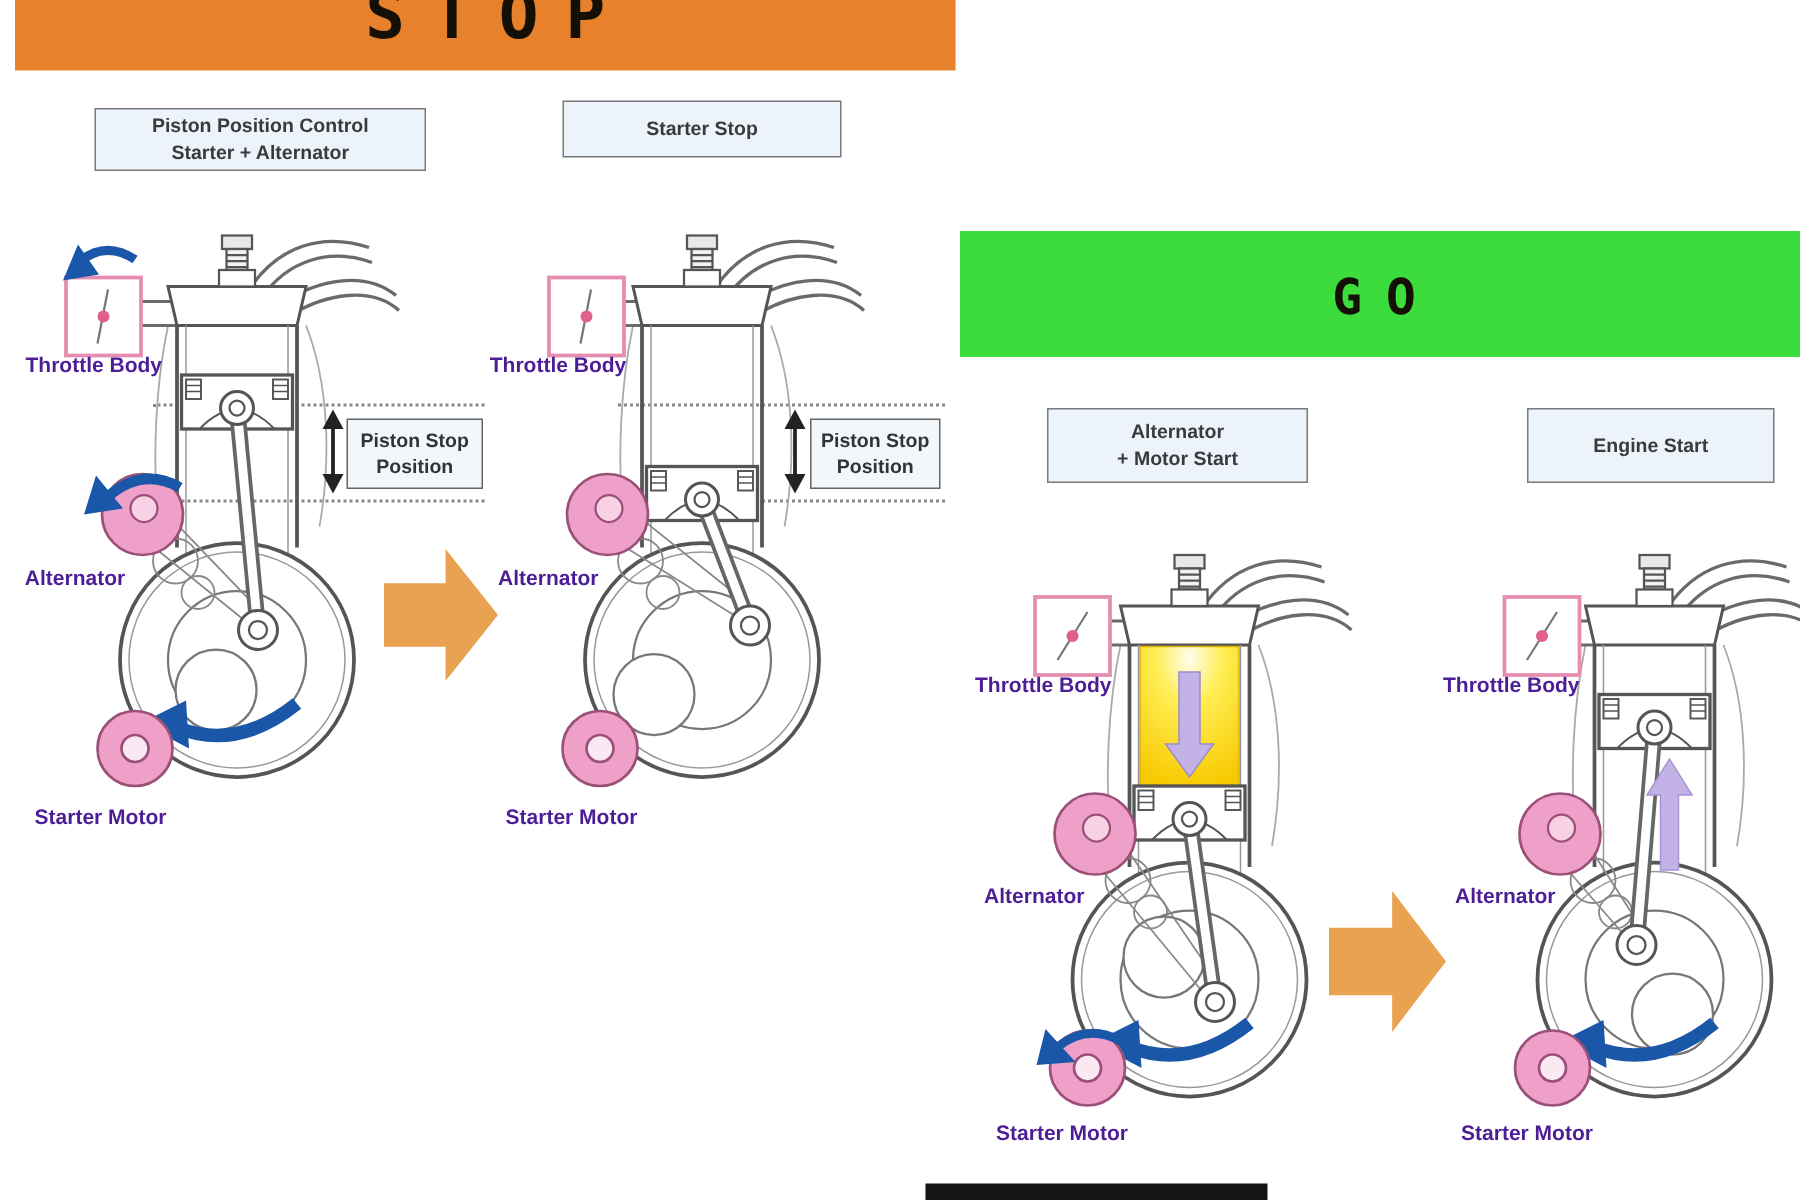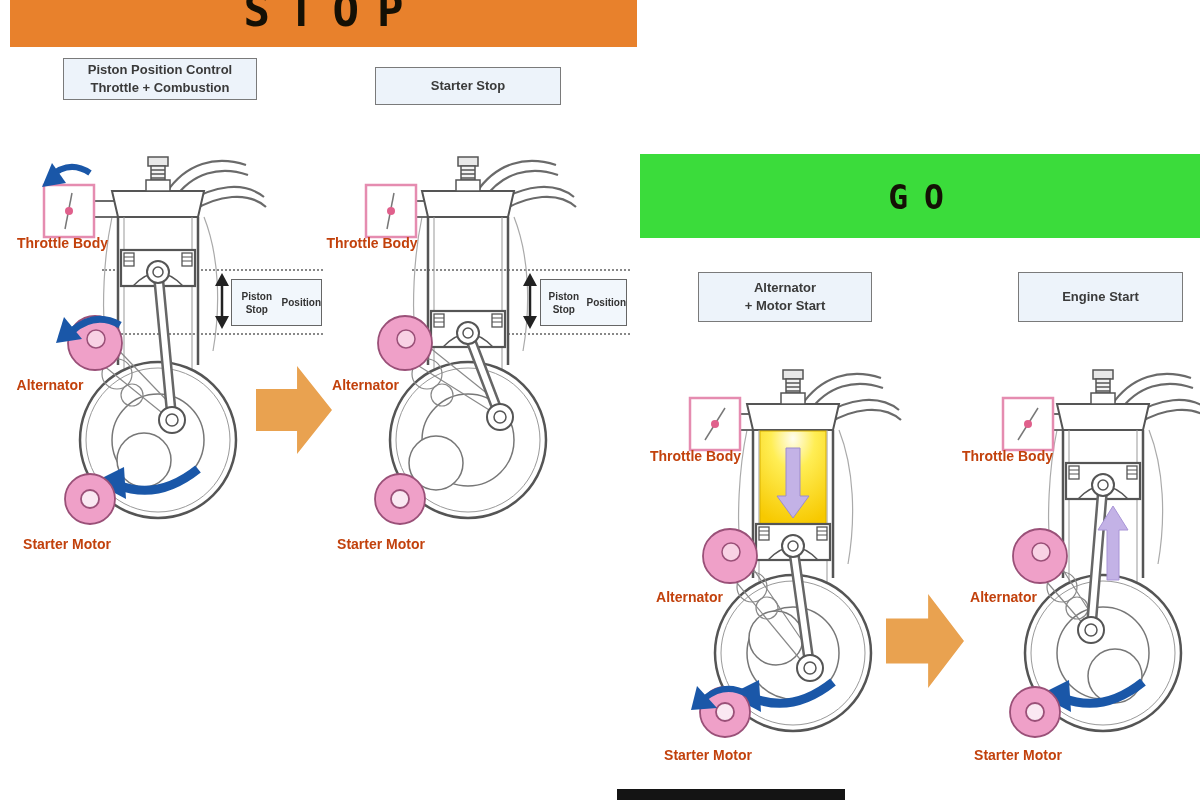--- a/index.html
+++ b/index.html
@@ -6,43 +6,43 @@
 html,body{background:#fff}
 body{font-family:"Liberation Sans",sans-serif}
 .canvas{position:relative;width:1200px;height:800px;background:#ffffff;overflow:hidden}
 .banner{position:absolute;overflow:hidden}
 .banner-text{font-family:"DejaVu Sans Mono",monospace;font-weight:bold;color:#141005;white-space:nowrap;position:absolute;width:100%;text-align:center}
 .banner-stop{left:10px;top:0;width:627px;height:47px}
 .banner-go{left:640px;top:154px;width:620px;height:84px}
 .stop-text{top:-15px;font-size:44px;letter-spacing:18px;padding-left:18px}
 .go-text{top:24px;font-size:33px;letter-spacing:16px;padding-right:52px}
 .label-box{position:absolute;background:#EDF3FA;border:1.6px solid #7a7a7a;display:flex;flex-direction:column;align-items:center;justify-content:center;font-size:13px;font-weight:bold;color:#3a3a3a;line-height:1.35;text-align:center}
-.ps-box{position:absolute;background:#F2F7FC;border:1.5px solid #666;display:flex;flex-direction:row;align-items:center;justify-content:center;font-size:10px;font-weight:bold;color:#333;line-height:1.3;text-align:center}
+.ps-box{position:absolute;background:#F2F7FC;border:1.5px solid #666;display:flex;flex-direction:column;align-items:center;justify-content:center;font-size:13px;font-weight:bold;color:#333;line-height:1.3;text-align:center}
 .dotted{position:absolute;border-top:2px dotted #888;height:0}
-.comp-label{position:absolute;font-size:14px;font-weight:bold;color:#c2410c;text-align:center;white-space:nowrap}
+.comp-label{position:absolute;font-size:14px;font-weight:bold;color:#4c1d95;text-align:center;white-space:nowrap}
 .transition-arrow{position:absolute;clip-path:polygon(0 26%,54% 26%,54% 0,100% 50%,54% 100%,54% 74%,0 74%)}
 .range-arrow{position:absolute}
 .black-bar{position:absolute;left:617px;top:789px;width:228px;height:11px;background:#141414}
 #engines{position:absolute;left:0;top:0;width:100%;height:100%}
 </style>
 </head>
 <body>
 
 <div class="canvas">
 
   <div class="banner banner-stop" style="background: rgb(232, 129, 44); text-decoration: underline;">
     <div class="banner-text stop-text">STOP</div>
   </div>
   <div class="banner banner-go" style="background: rgb(59, 220, 59);">
     <div class="banner-text go-text">GO</div>
   </div>
 
-  <div class="label-box" style="left:63px;top:58px;width:194px;height:42px">
+  <div class="label-box" style="left:63px;top:72px;width:221px;height:42px">
     <div>Piston Position Control</div>
-    <div>Throttle + Combustion</div>
+    <div>Starter + Alternator</div>
   </div>
   <div class="label-box" style="left:375px;top:67px;width:186px;height:38px">
     <div>Starter Stop</div>
   </div>
   <div class="label-box" style="left:698px;top:272px;width:174px;height:50px">
     <div>Alternator</div>
     <div>+ Motor Start</div>
   </div>
   <div class="label-box" style="left:1018px;top:272px;width:165px;height:50px">
     <div>Engine Start</div>

